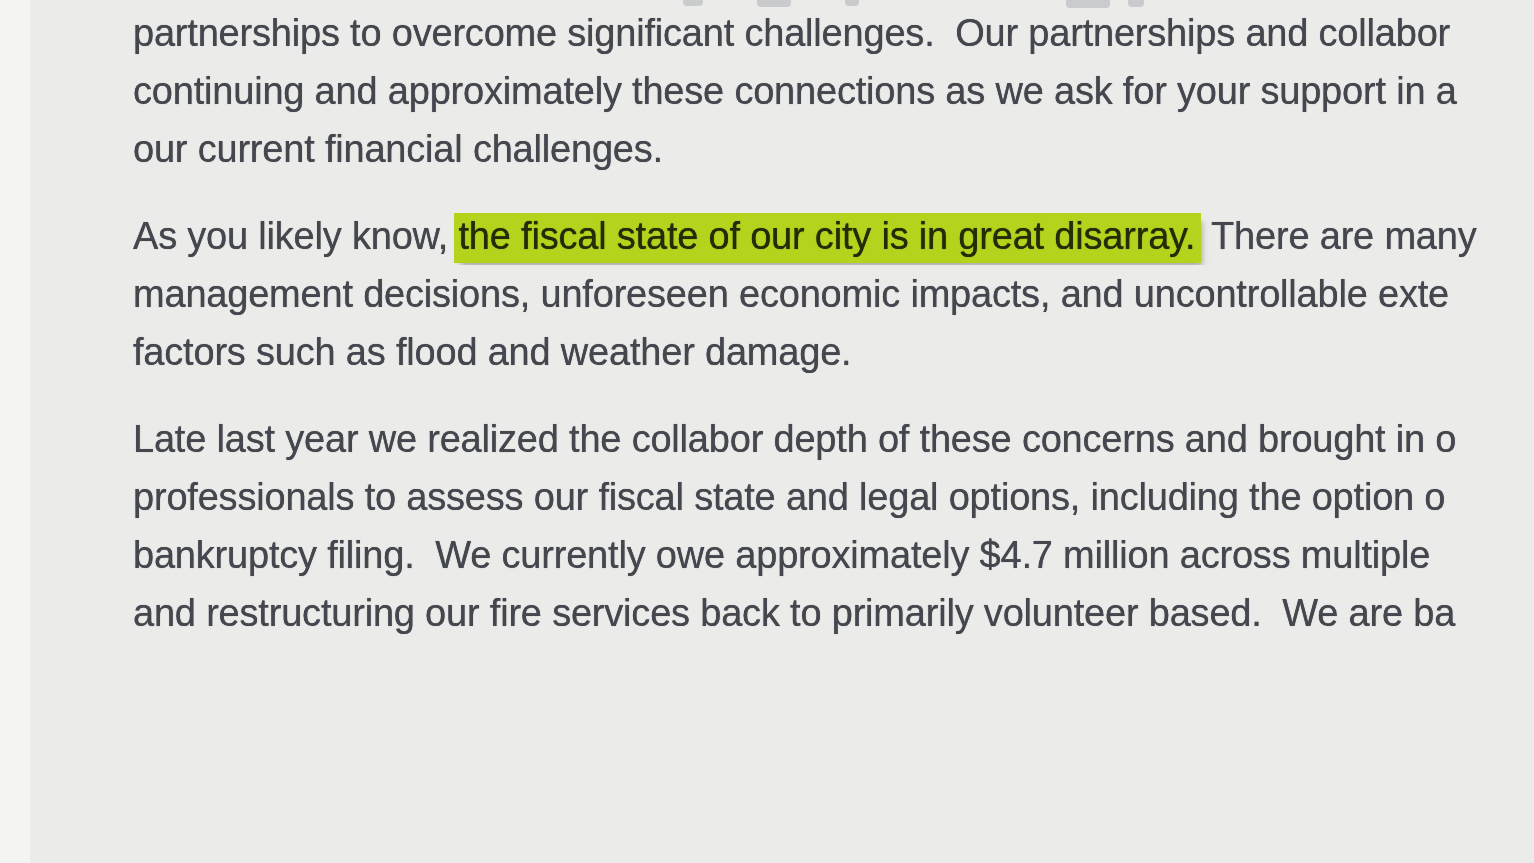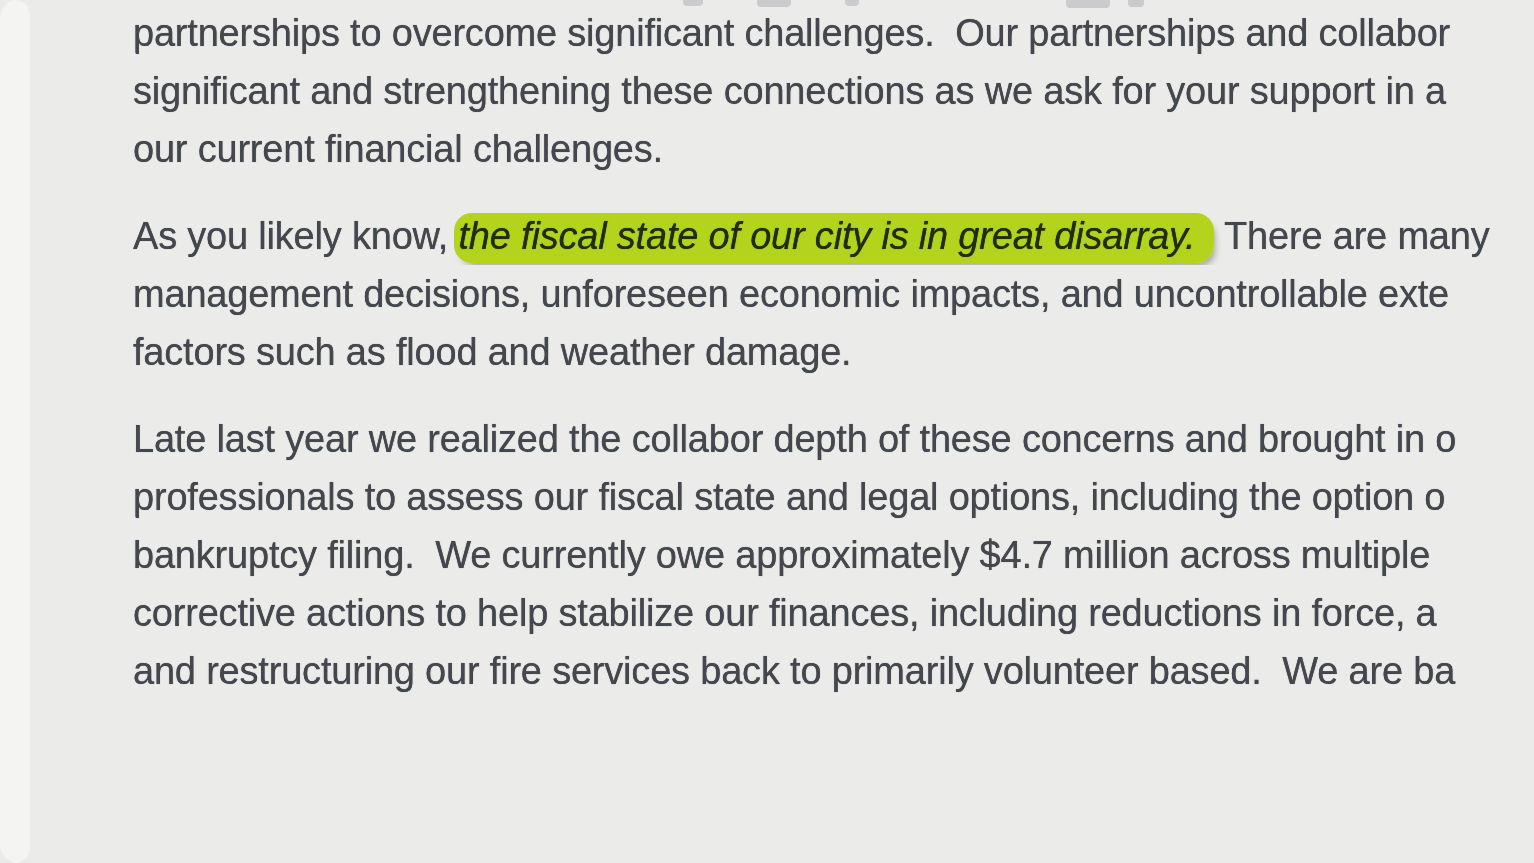--- a/index.html
+++ b/index.html
@@ -2,21 +2,21 @@
 <html style="--bg: #ebebe9; --strip: #f4f4f3; --ink: #44474e; --hl-bg: #b3d31d; --hl-ink: #222d08;"><head>
 <meta charset="utf-8">
 <style>
   :root{
     --bg:#ebebe9;
     --strip:#f4f4f3;
     --ink:#44474e;
     --hl-bg:#b3d31d;
     --hl-ink:#222d08;
   }
-  *{margin:0;padding:0;box-sizing:border-box;border-radius:18px;}
+  *{margin:0;padding:0;box-sizing:border-box;}
   html,body{width:1534px;height:863px;overflow:hidden;}
   body{
     background:var(--bg);
     font-family:"Liberation Sans","DejaVu Sans",sans-serif;
   }
   .viewport{
     position:relative;
     width:1534px;height:863px;
     overflow:hidden;
     background:var(--bg);
@@ -38,25 +38,24 @@
   .para{margin:0 0 29px 0;}
   .line{
     display:block;
     white-space:pre;
     overflow:hidden;
     height:58px;
   }
   mark.hl{
     background:var(--hl-bg);
     color:var(--hl-ink);
-    padding:2px 19px 6px 4px;
+    padding:2px 6px 6px 4px;
     margin-left:-4px;
     text-shadow:0 0 0.8px currentColor;
     box-shadow:4px 6px 6px -3px rgba(105,107,98,0.55);
-    font-style:italic;
   }
   .fragments{position:absolute;top:0;left:0;width:100%;height:12px;}
   .frag{
     position:absolute;top:0;
     background:#c3c5c8;
     border-radius:0 0 4px 4px;
     opacity:.85;
   }
   .f1{left:683px;width:20px;height:6px;}
   .f2{left:757px;width:34px;height:7px;}
@@ -76,32 +75,31 @@
     <span class="frag f2"></span>
     <span class="frag f3"></span>
     <span class="frag f4"></span>
     <span class="frag f5"></span>
   </div>
 
   <div class="content">
 
     <div class="para">
       <span class="line">partnerships to overcome significant challenges.  Our partnerships and collabor</span>
-      <span class="line">significant and strengthening these connections as we ask for your support in a</span>
+      <span class="line">continuing and approximately these connections as we ask for your support in a</span>
       <span class="line">our current financial challenges.</span>
     </div>
 
     <div class="para">
       <span class="line"><span>As you likely know, </span><mark class="hl">the fiscal state of our city is in great disarray.</mark><span> There are many</span></span>
       <span class="line">management decisions, unforeseen economic impacts, and uncontrollable exte</span>
       <span class="line">factors such as flood and weather damage.</span>
     </div>
 
     <div class="para">
       <span class="line">Late last year we realized the collabor depth of these concerns and brought in o</span>
       <span class="line">professionals to assess our fiscal state and legal options, including the option o</span>
       <span class="line">bankruptcy filing.  We currently owe approximately $4.7 million across multiple</span>
-      <span class="line">corrective actions to help stabilize our finances, including reductions in force, a</span>
       <span class="line">and restructuring our fire services back to primarily volunteer based.  We are ba</span>
     </div>
 
   </div>
 </div>
 
 </body></html>

